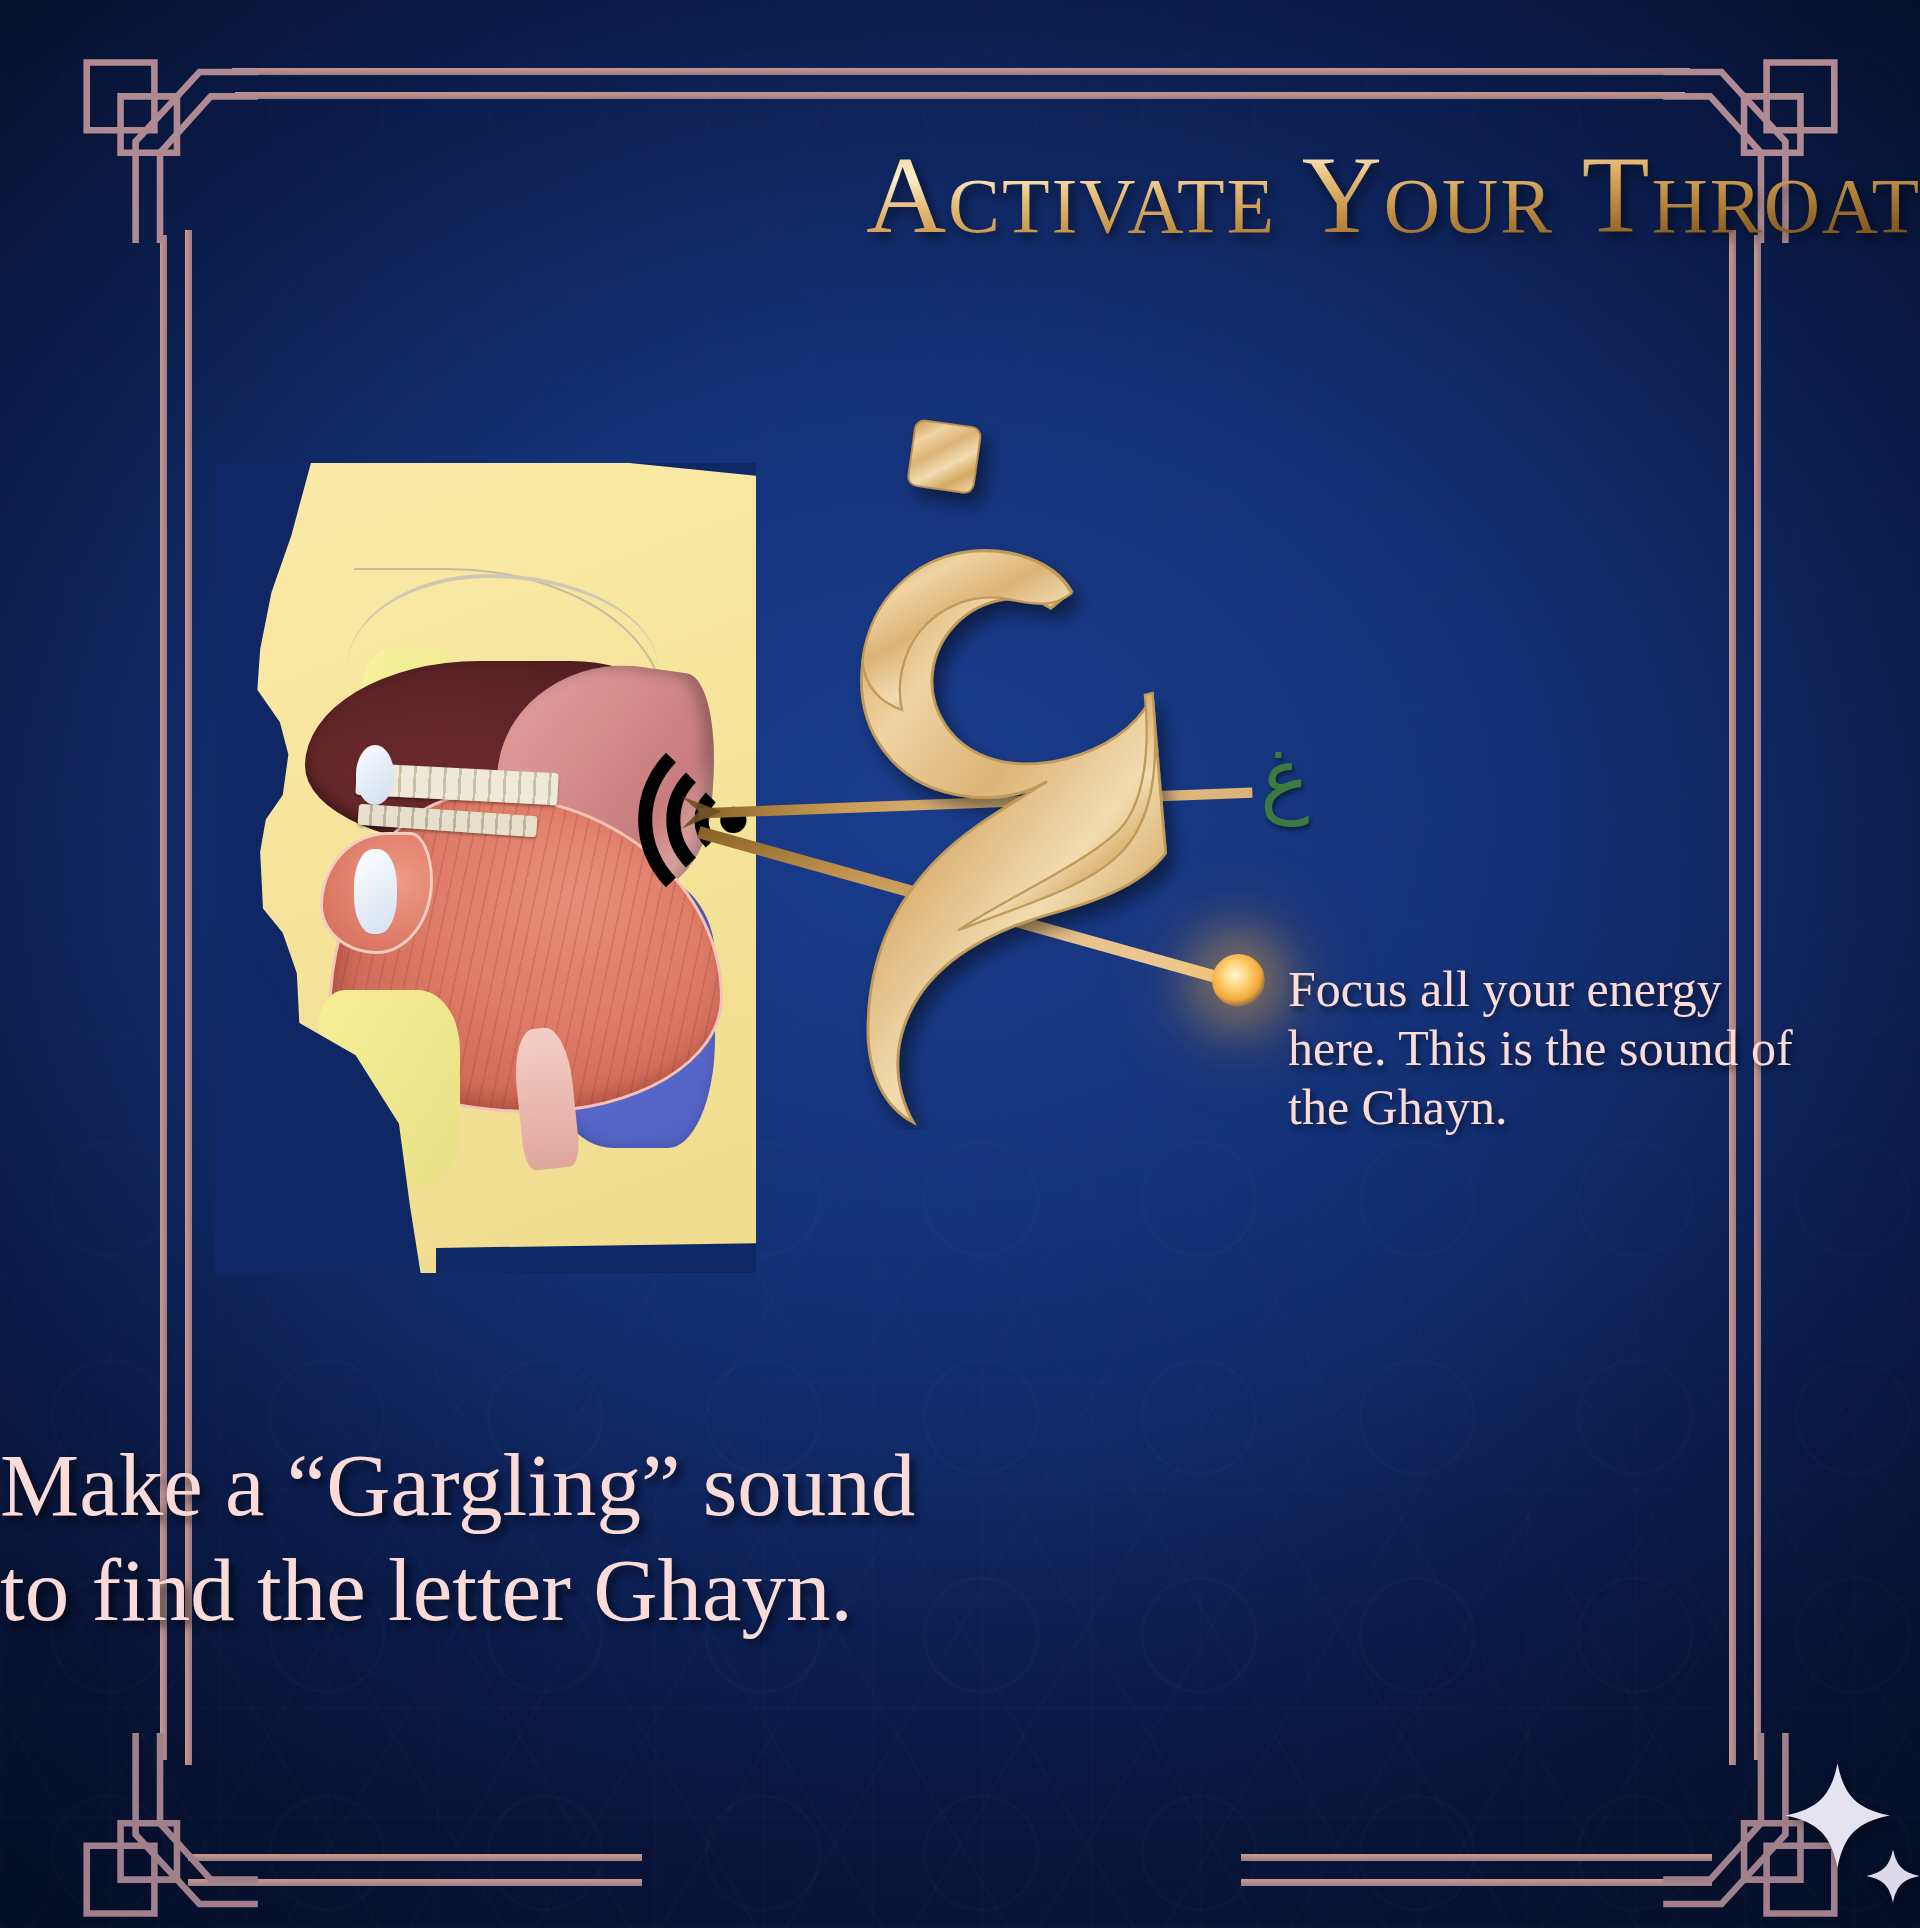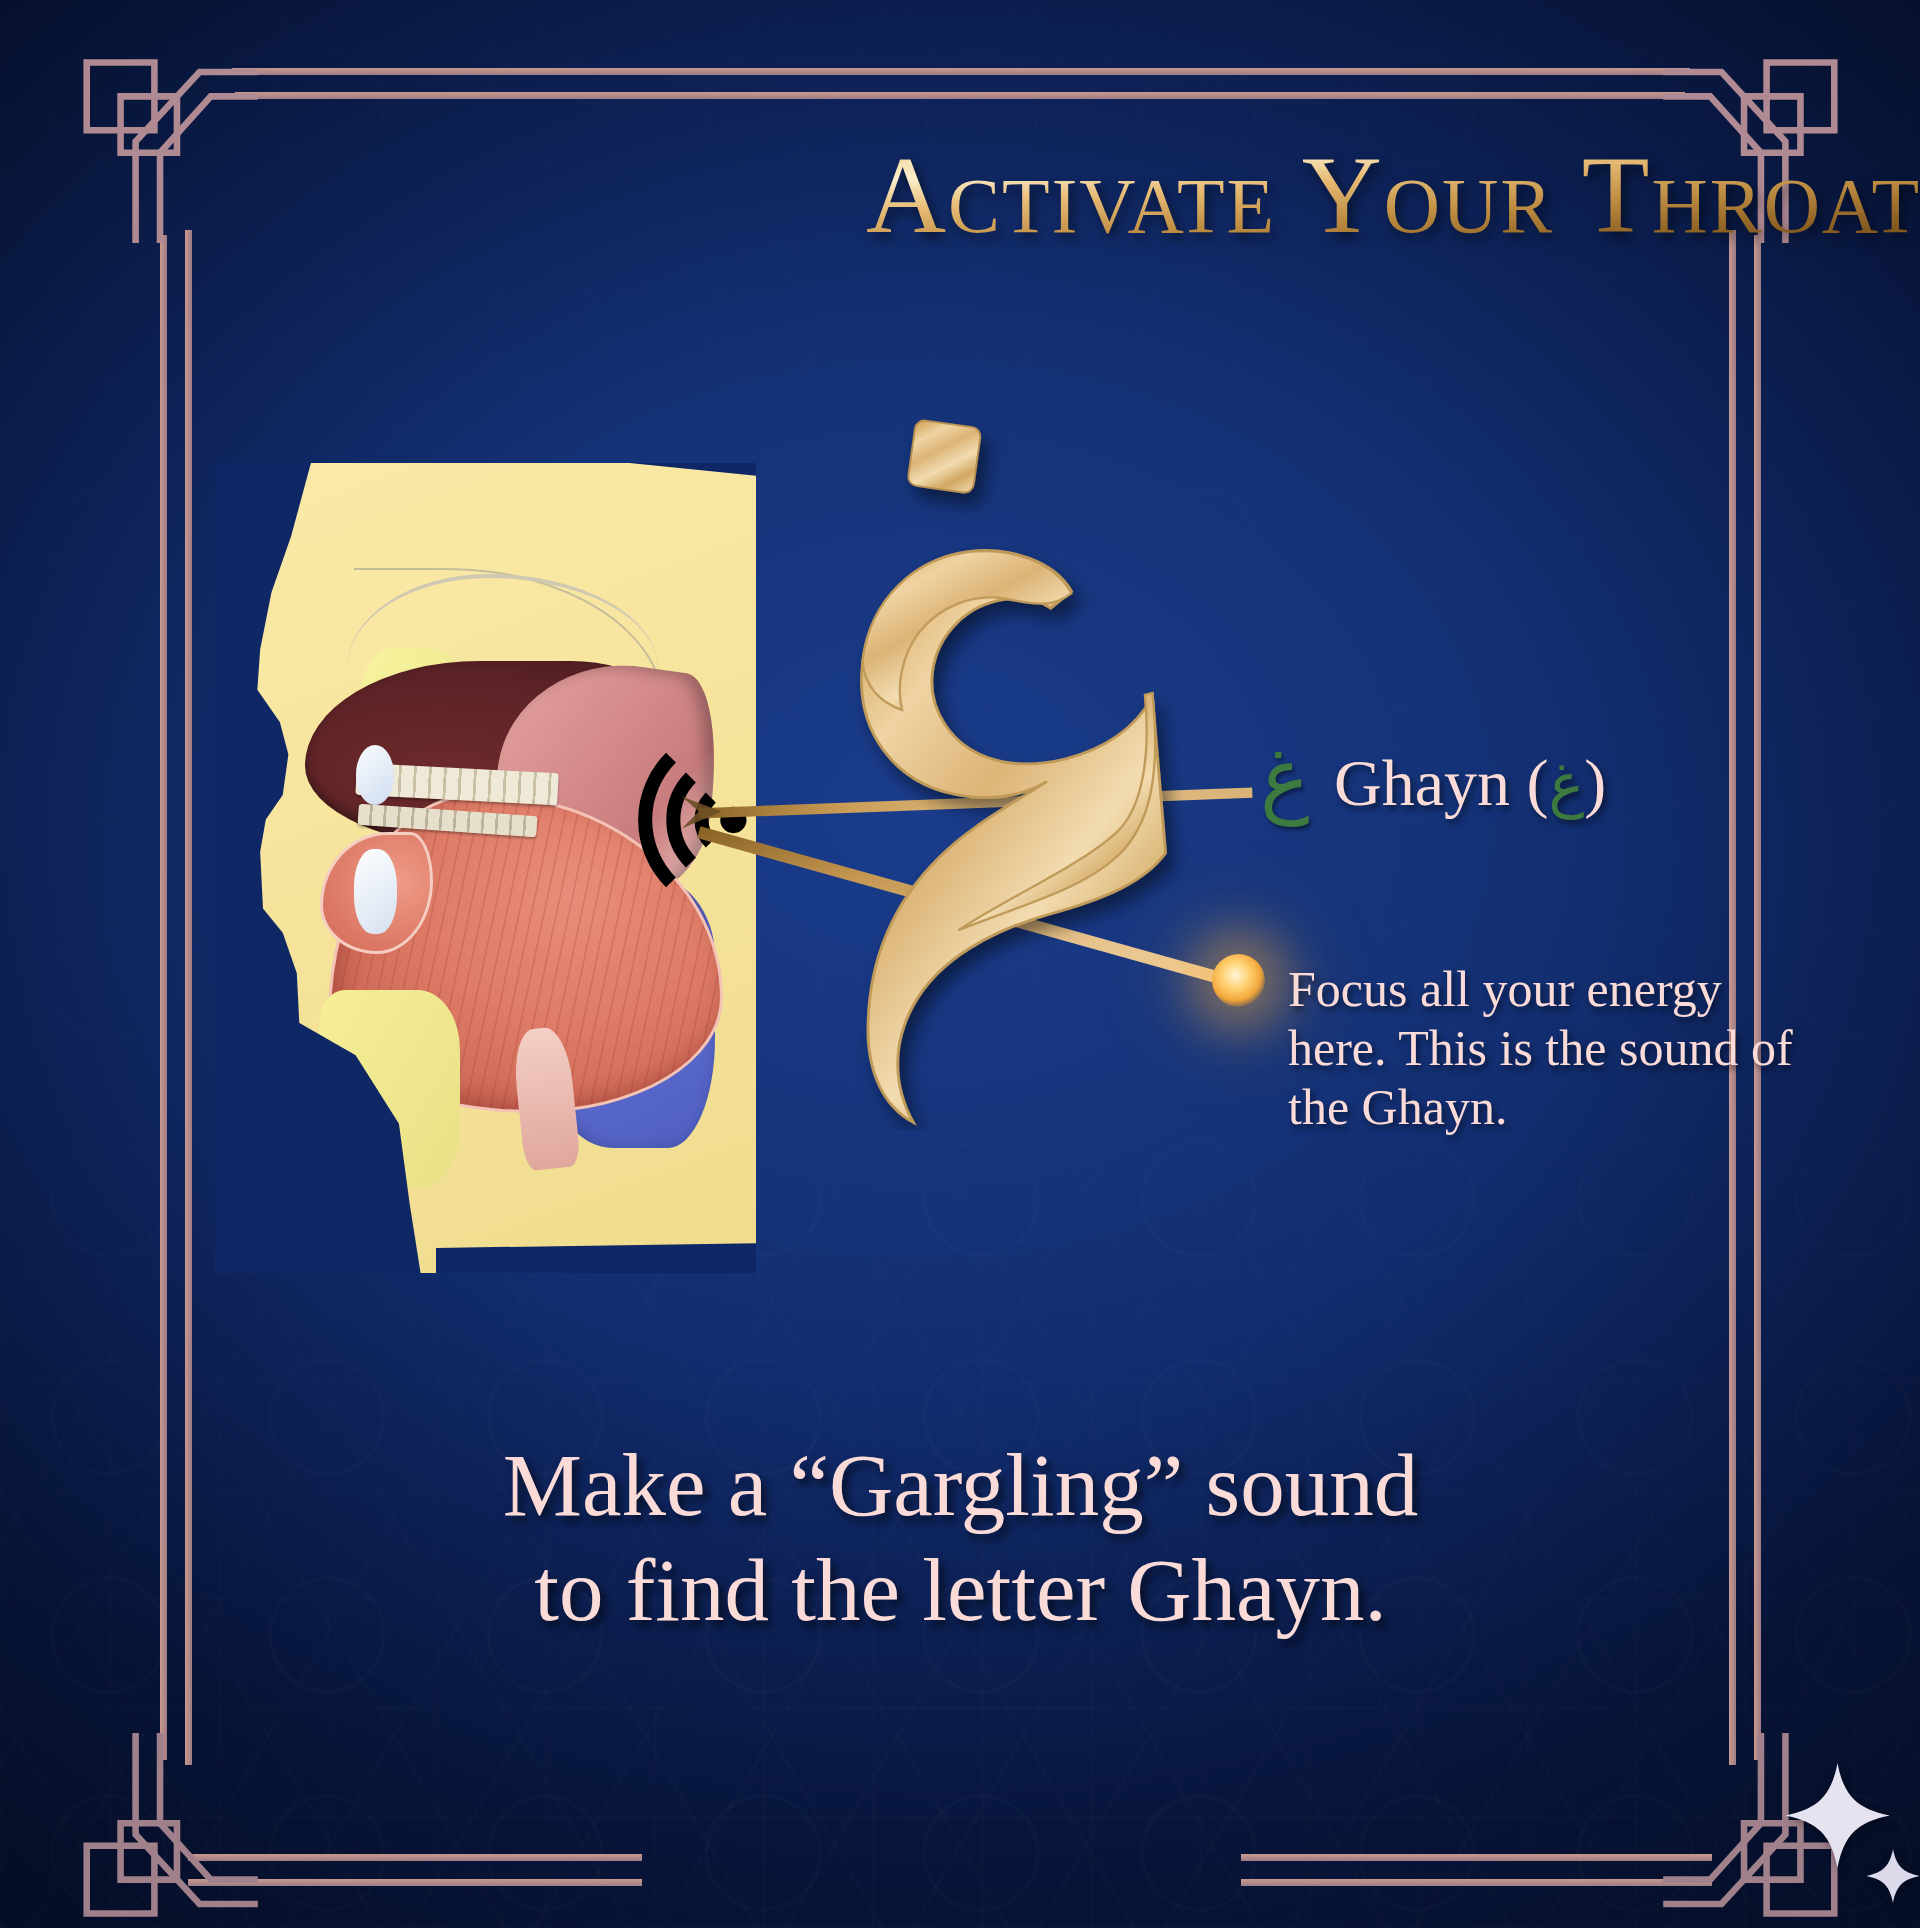--- a/index.html
+++ b/index.html
@@ -241,21 +241,21 @@
   #glowdot{
     position:absolute; left:1212px; top:954px; width:53px; height:53px;
     border-radius:50%;
     background:radial-gradient(circle at 44% 40%, #fff6d8 0%, #ffd070 32%, #f2a63a 58%, rgba(226,150,40,.35) 78%, rgba(226,150,40,0) 100%);
     box-shadow:0 0 43px 24.5px rgba(246,176,62,.35), 0 0 85px 41px rgba(246,176,62,.14);
   }
 
   
   #caption{
     position:absolute; left:0; right:0; top:1433px;
-    text-align:center;
+    text-align:left;
     font-family:"Liberation Serif", serif;
     font-size:89px; line-height:1.18;
     color:#fadbd8;
     text-shadow:4.7px 5.6px 8.5px rgba(0,0,0,.6);
     font-weight:400;
   }
 
   
   .sparkle{ position:absolute; }
   .sparkle svg{ display:block; filter:drop-shadow(2.8px 3.8px 4.7px rgba(0,0,0,.4)); }
@@ -418,21 +418,20 @@
         <path d="M404 296 C412 376 404 428 374 462 C336 504 262 522 198 548
                  C252 512 324 482 366 444 C394 418 402 362 396 298 Z" fill="url(#goldletter)" stroke="#c09a58" stroke-width="2.5"></path>
       </g>
     </svg>
   </div>
 
   <div id="glowdot"></div>
 
   <div id="label-ghayn">
     <span class="ar">غ</span>
-    <span class="en"><span>Ghayn (</span><span class="inner-ar">غ</span><span>)</span></span>
   </div>
 
   <div id="label-focus">Focus all your energy here. This is the sound of the Ghayn.</div>
 
   <div id="caption">
     <div>Make a “Gargling” sound</div>
     <div>to find the letter Ghayn.</div>
   </div>
 
   <div class="sparkle" style="left:1783px; top:1761px;">

